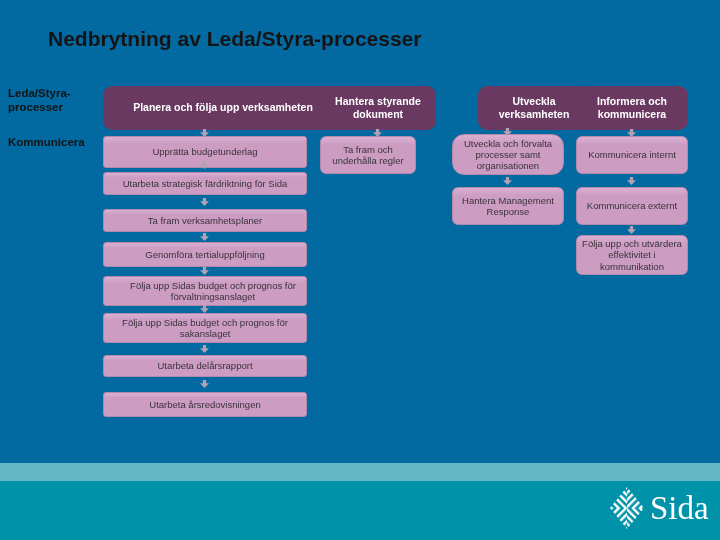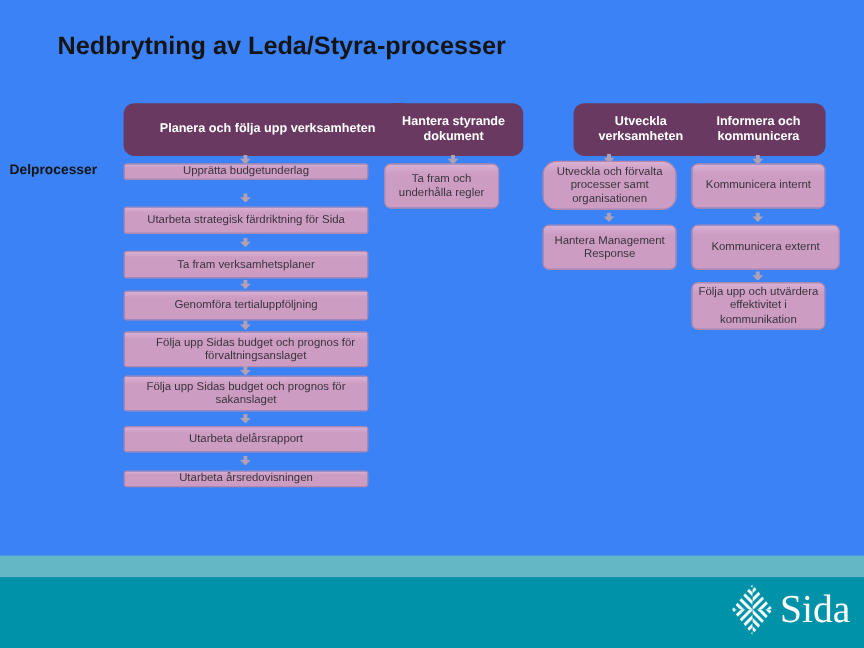--- a/index.html
+++ b/index.html
@@ -1,17 +1,17 @@
 <!DOCTYPE html>
 <html><head>
 <meta charset="utf-8">
 <style>
   html,body{margin:0;padding:0;background:#e8e8e8;}
   .slide{
-    position:relative;width:720px;height:540px;background:#3b82f6;
+    position:relative;width:720px;height:540px;background:#0369a1;
     font-family:"Liberation Sans",sans-serif;overflow:hidden;text-decoration:underline;
   }
   .title{
     position:absolute;left:48px;top:27px;font-size:21px;font-weight:bold;
     color:#141414;letter-spacing:0;white-space:nowrap;
   }
   .row-label{
     position:absolute;left:8px;font-size:11.5px;font-weight:bold;color:#141414;
     line-height:1.25;width:78px;
   }
@@ -43,55 +43,56 @@
     margin-top:1px;
   }
 </style>
 </head>
 <body>
 
 <div class="slide">
 
   <div class="title">Nedbrytning av Leda/Styra-processer</div>
 
-  <div class="row-label" style="top:135px;">Delprocesser</div>
+  <div class="row-label" style="top:86px;">Leda/Styra-processer</div>
+  <div class="row-label" style="top:135px;">Kommunicera</div>
 
   <div class="hdr" style="left:103px;width:240px;">Planera och följa upp verksamheten</div>
   <div class="arr" style="left:200px;top:129px;"></div>
-  <div class="sub" style="left:103px;top:136px;width:204px;height:14px;">Upprätta budgetunderlag</div>
+  <div class="sub" style="left:103px;top:136px;width:204px;height:32px;">Upprätta budgetunderlag</div>
   <div class="arr" style="left:200px;top:161px;"></div>
   <div class="sub" style="left:103px;top:172px;width:204px;height:23px;">Utarbeta strategisk färdriktning för Sida</div>
   <div class="arr" style="left:200px;top:198px;"></div>
   <div class="sub" style="left:103px;top:209px;width:204px;height:23px;">Ta fram verksamhetsplaner</div>
   <div class="arr" style="left:200px;top:233px;"></div>
   <div class="sub" style="left:103px;top:242px;width:204px;height:25px;">Genomföra tertialuppföljning</div>
   <div class="arr" style="left:200px;top:267px;"></div>
   <div class="sub" style="left:103px;top:276px;width:204px;height:30px;padding-left:20px;">Följa upp Sidas budget och prognos för förvaltningsanslaget</div>
   <div class="arr" style="left:200px;top:305px;"></div>
   <div class="sub" style="left:103px;top:313px;width:204px;height:30px;">Följa upp Sidas budget och prognos för sakanslaget</div>
   <div class="arr" style="left:200px;top:345px;"></div>
   <div class="sub" style="left:103px;top:355px;width:204px;height:22px;">Utarbeta delårsrapport</div>
   <div class="arr" style="left:200px;top:380px;"></div>
-  <div class="sub" style="left:103px;top:392px;width:204px;height:14px;">Utarbeta årsredovisningen</div>
+  <div class="sub" style="left:103px;top:392px;width:204px;height:25px;">Utarbeta årsredovisningen</div>
 
   <div class="hdr" style="left:320px;width:116px;">Hantera styrande dokument</div>
   <div class="arr" style="left:373px;top:129px;"></div>
   <div class="sub r" style="left:320px;top:136px;width:96px;height:38px;">Ta fram och underhålla regler</div>
 
   <div class="hdr" style="left:452px;width:112px;margin-left:26px;">Utveckla verksamheten</div>
   <div class="arr" style="left:503px;top:128px;"></div>
   <div class="sub r" style="left:452px;top:134px;width:112px;height:41px;border-radius:12px;">Utveckla och förvalta processer samt organisationen</div>
   <div class="arr" style="left:503px;top:177px;"></div>
   <div class="sub r" style="left:452px;top:187px;width:112px;height:38px;">Hantera Management Response</div>
 
   <div class="hdr" style="left:576px;width:112px;">Informera och kommunicera</div>
   <div class="arr" style="left:627px;top:129px;"></div>
   <div class="sub r" style="left:576px;top:136px;width:112px;height:38px;">Kommunicera internt</div>
   <div class="arr" style="left:627px;top:177px;"></div>
-  <div class="sub r" style="left:576px;top:187px;width:124px;height:38px;">Kommunicera externt</div>
+  <div class="sub r" style="left:576px;top:187px;width:112px;height:38px;">Kommunicera externt</div>
   <div class="arr" style="left:627px;top:226px;"></div>
   <div class="sub r" style="left:576px;top:235px;width:112px;height:40px;">Följa upp och utvärdera effektivitet i kommunikation</div>
 
   <div class="band-light"></div>
   <div class="band-dark"></div>
 
   <div class="logo">
     <svg width="34" height="42" viewBox="0 0 34 42">
       <defs>
         <pattern id="hA" width="5" height="5" patternUnits="userSpaceOnUse" patternTransform="rotate(45)">

